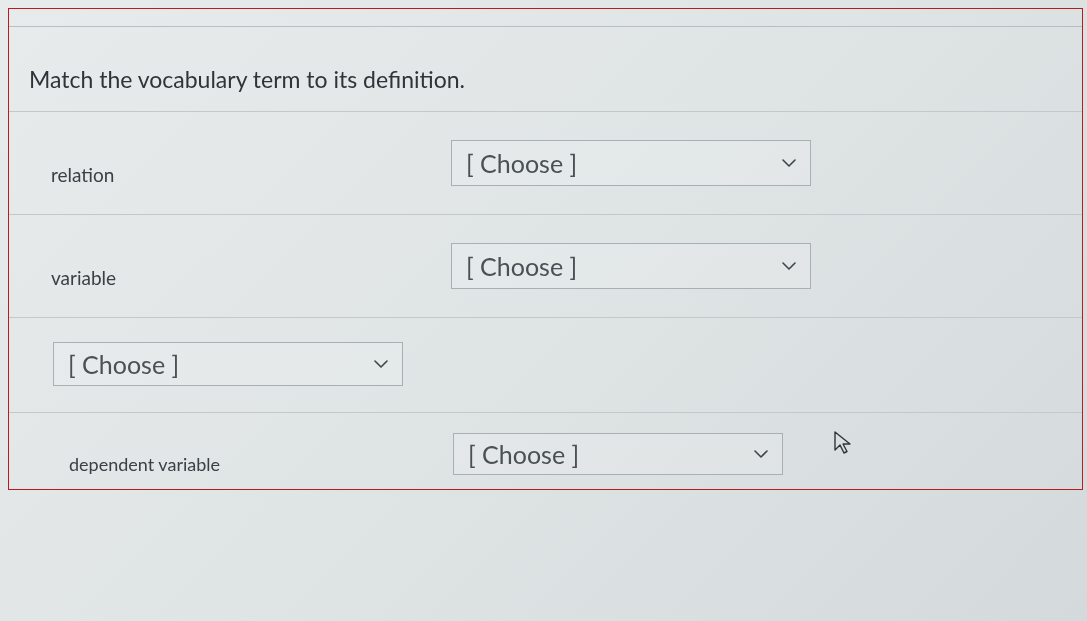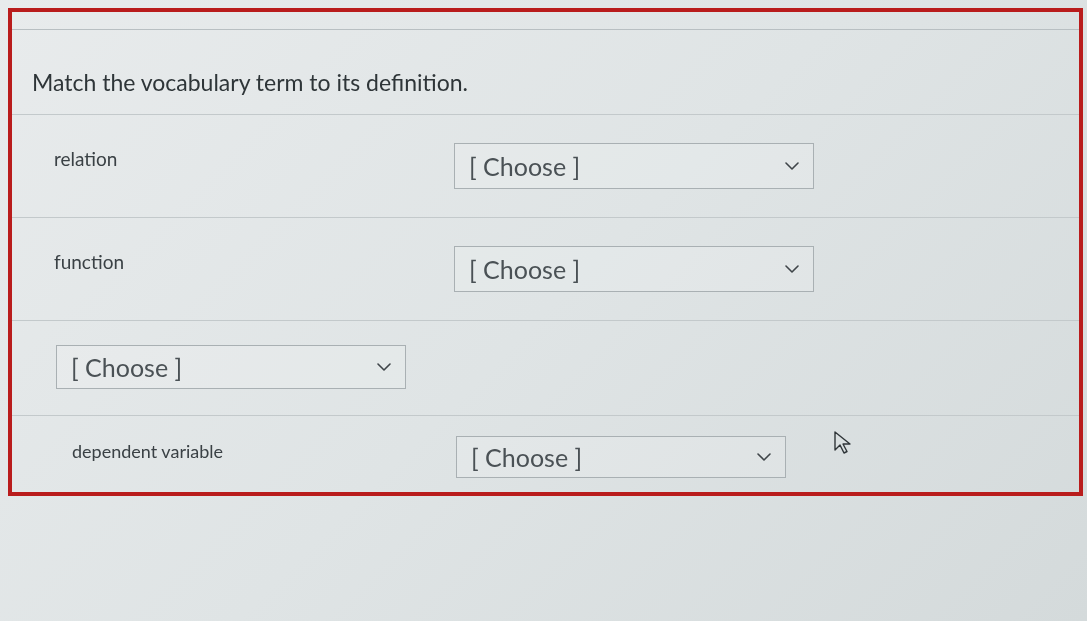--- a/index.html
+++ b/index.html
@@ -9,40 +9,40 @@
     }
     body {
       font-family: "Lato", "Helvetica Neue", Arial, sans-serif;
       background: linear-gradient(135deg, #e8ebec 0%, #dfe4e5 50%, #d4dadb 100%);
       width: 1087px;
       height: 621px;
       overflow: hidden;
       position: relative;
     }
     .outer-frame {
-      border: 4px solid #b91c1c;
+      border: 1px solid #b91c1c;
       margin: 8px 4px 0 8px;
       background: transparent;
     }
     .top-bar {
       height: 18px;
       border-bottom: 1px solid #b8bfc2;
     }
     .question-area {
       padding: 38px 20px 18px 20px;
       border-bottom: 1px solid #c3c9cb;
     }
     .question-text {
       font-size: 23px;
       color: #2e3538;
       font-weight: 400;
     }
     .match-row {
       display: flex;
-      align-items: flex-start;
+      align-items: flex-end;
       padding: 28px 20px 28px 42px;
       border-bottom: 1px solid #c3c9cb;
       position: relative;
     }
     .match-row:last-child {
       border-bottom: none;
       padding-bottom: 14px;
       padding-top: 20px;
     }
     .term-label {
@@ -110,21 +110,21 @@
       <span class="select-placeholder">[ Choose ]</span>
       <span class="chevron">
         <svg viewBox="0 0 14 10">
             <path d="M1 2 L7 8 L13 2" stroke="#3f4549" stroke-width="1.6" fill="none" stroke-linecap="round" stroke-linejoin="round"></path>
           </svg>
       </span>
     </div>
   </div>
 
   <div class="match-row row-2">
-    <div class="term-label">function</div>
+    <div class="term-label">variable</div>
     <div class="select-wrap">
       <span class="select-placeholder">[ Choose ]</span>
       <span class="chevron">
         <svg viewBox="0 0 14 10">
             <path d="M1 2 L7 8 L13 2" stroke="#3f4549" stroke-width="1.6" fill="none" stroke-linecap="round" stroke-linejoin="round"></path>
           </svg>
       </span>
     </div>
   </div>
 

